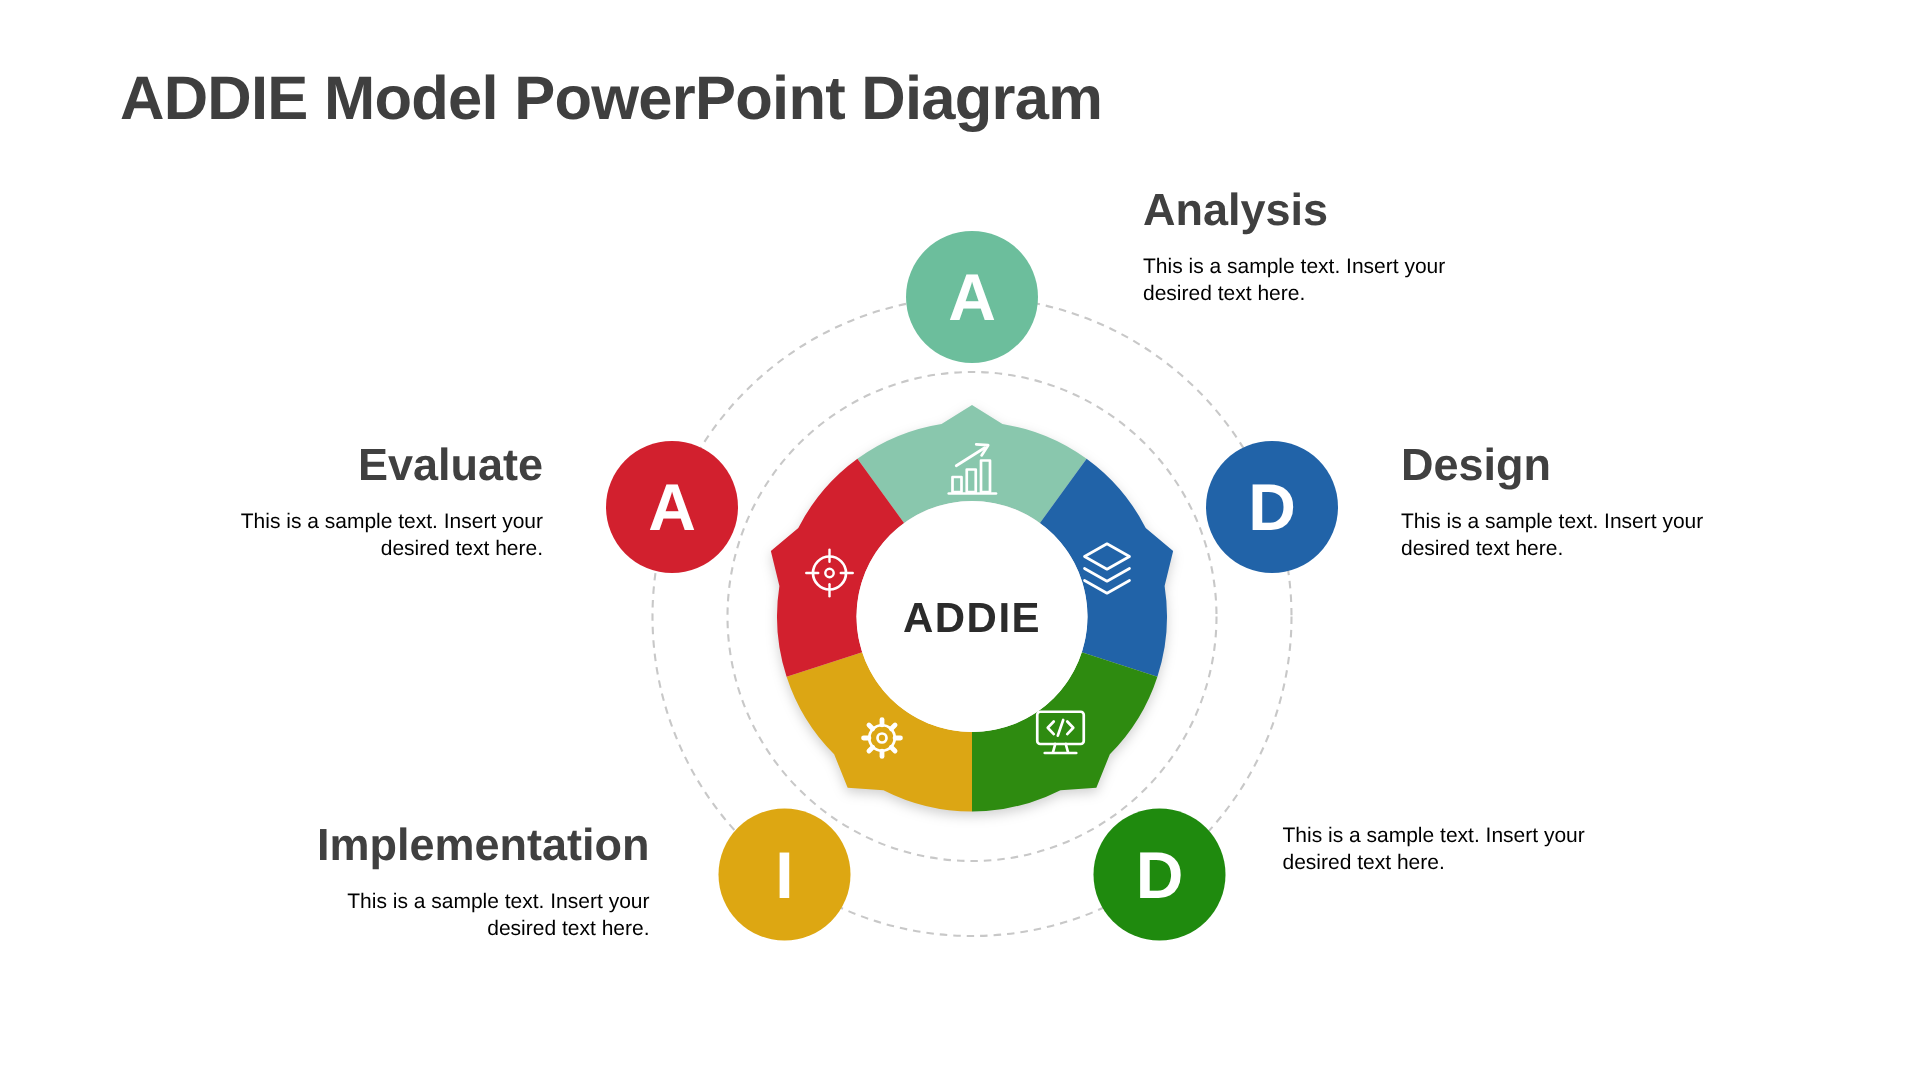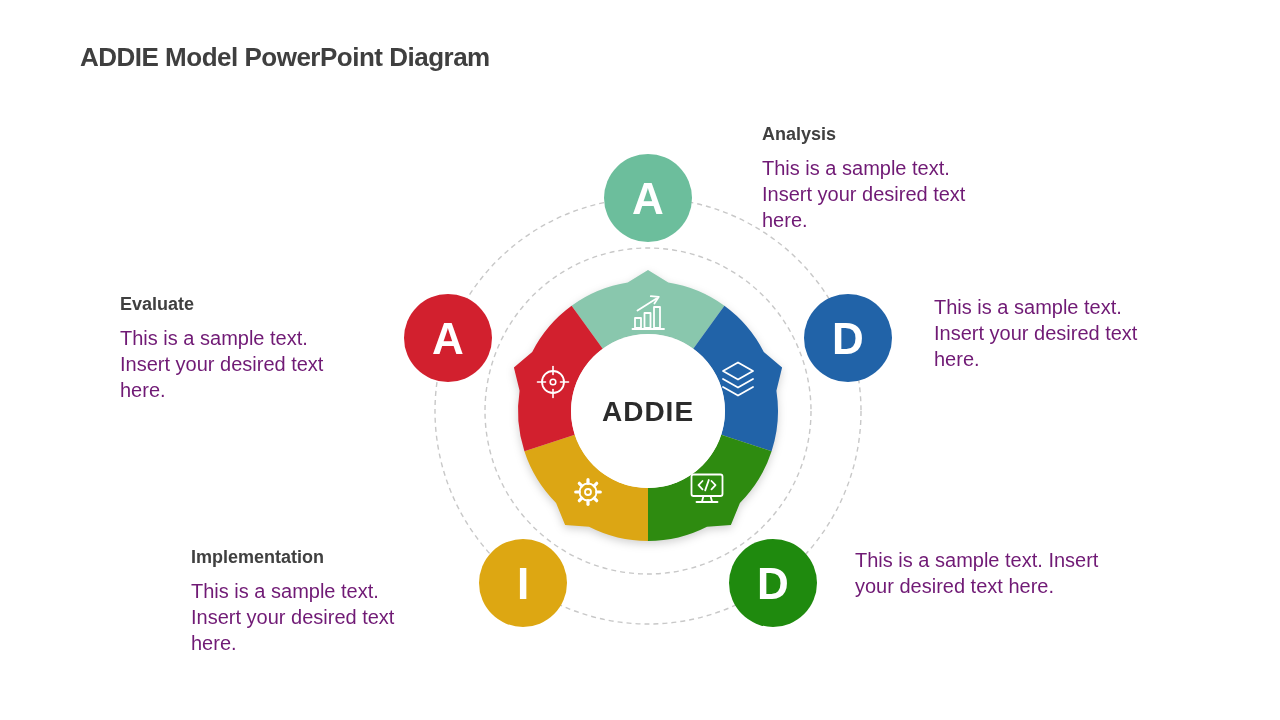--- a/index.html
+++ b/index.html
@@ -8,48 +8,48 @@
     background: #ffffff;
     overflow: hidden;
     font-family: "Liberation Sans", sans-serif;
     position: relative;
   }
   .slide { position: absolute; inset: 0; }
   h1.page-title {
     position: absolute;
     left: 80px; top: 42px;
     margin: 0;
-    font-size: 26px;
+    font-size: 41px;
     font-weight: 600;
     letter-spacing: -0.5px;
     color: #3f3f3f;
   }
   svg.diagram { position: absolute; left: 0; top: 0; }
   .orbit { fill: none; stroke-width: 1.4; stroke-dasharray: 5 4; }
   .petals { filter: drop-shadow(0 3px 4px rgba(0,0,0,0.18)); }
   .icon { stroke: #ffffff; stroke-width: 1.8; fill: none; stroke-linejoin: round; stroke-linecap: round; }
   .gear-teeth { stroke-width: 3.2; }
   .center-text {
     font-size: 28px; font-weight: bold; letter-spacing: 1px;
     text-anchor: middle;
   }
   .badge-letter {
     font-size: 44px; font-weight: bold; fill: #ffffff;
     text-anchor: middle;
   }
   .label { position: absolute; }
   .label h2 {
     margin: 0 0 10px 0;
-    font-size: 18px; font-weight: bold; color: #404040;
+    font-size: 30px; font-weight: bold; color: #404040;
   }
   .label p {
     margin: 0;
-    font-size: 20px; color: #701a75; line-height: 1.3;
+    font-size: 14px; color: #000000; line-height: 1.3;
   }
-  .label.align-right { text-align: left; }
+  .label.align-right { text-align: right; }
   .label-analysis       { left: 762px; top: 124px; width: 240px; }
   .label-design         { left: 934px; top: 294px; width: 240px; }
   .label-development    { left: 855px; top: 547px; width: 245px; }
   .label-implementation { left: 191px; top: 547px; width: 242px; }
   .label-evaluate       { left: 120px; top: 294px; width: 242px; }
 </style>
 </head>
 <body>
 
 <div class="slide">
@@ -138,20 +138,21 @@
       <circle cx="448" cy="338" r="44" fill="#D2202E"></circle>
       <text class="badge-letter" x="448" y="353.5">A</text>
     </g>
   </svg>
 
   <div class="label label-analysis">
     <h2>Analysis</h2>
     <p>This is a sample text. Insert your desired text here.</p>
   </div>
   <div class="label label-design">
+    <h2>Design</h2>
     <p>This is a sample text. Insert your desired text here.</p>
   </div>
   <div class="label label-development">
     <p>This is a sample text. Insert your desired text here.</p>
   </div>
   <div class="label label-implementation align-right">
     <h2>Implementation</h2>
     <p>This is a sample text. Insert your desired text here.</p>
   </div>
   <div class="label label-evaluate align-right">

